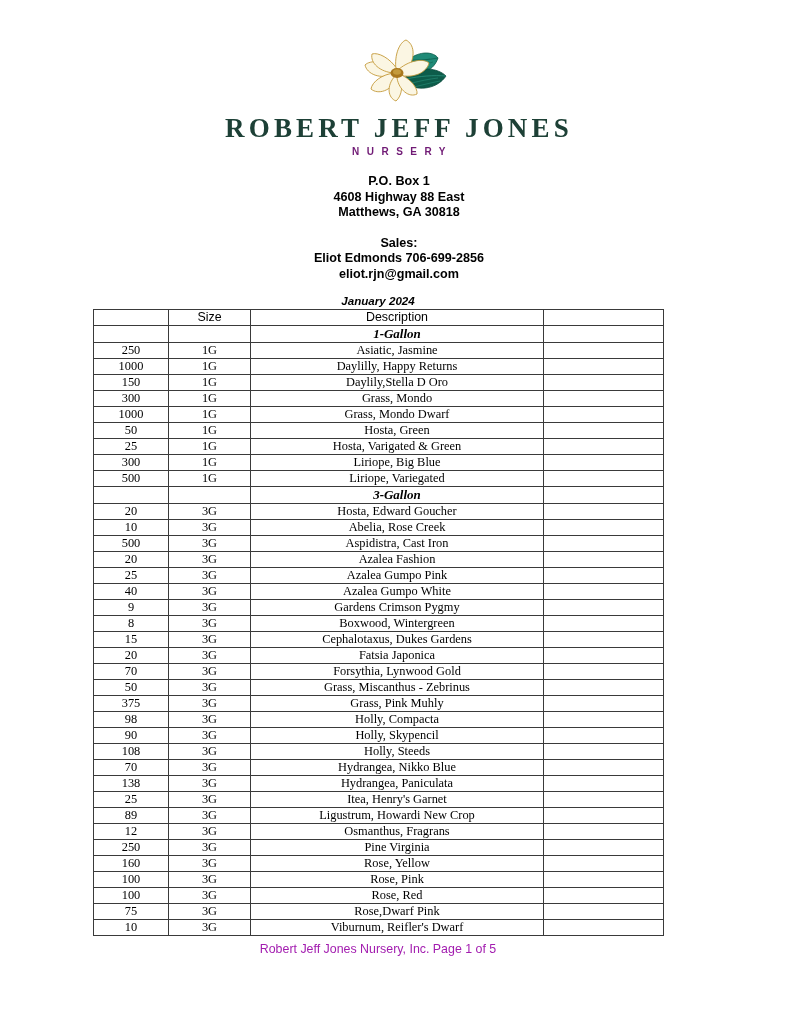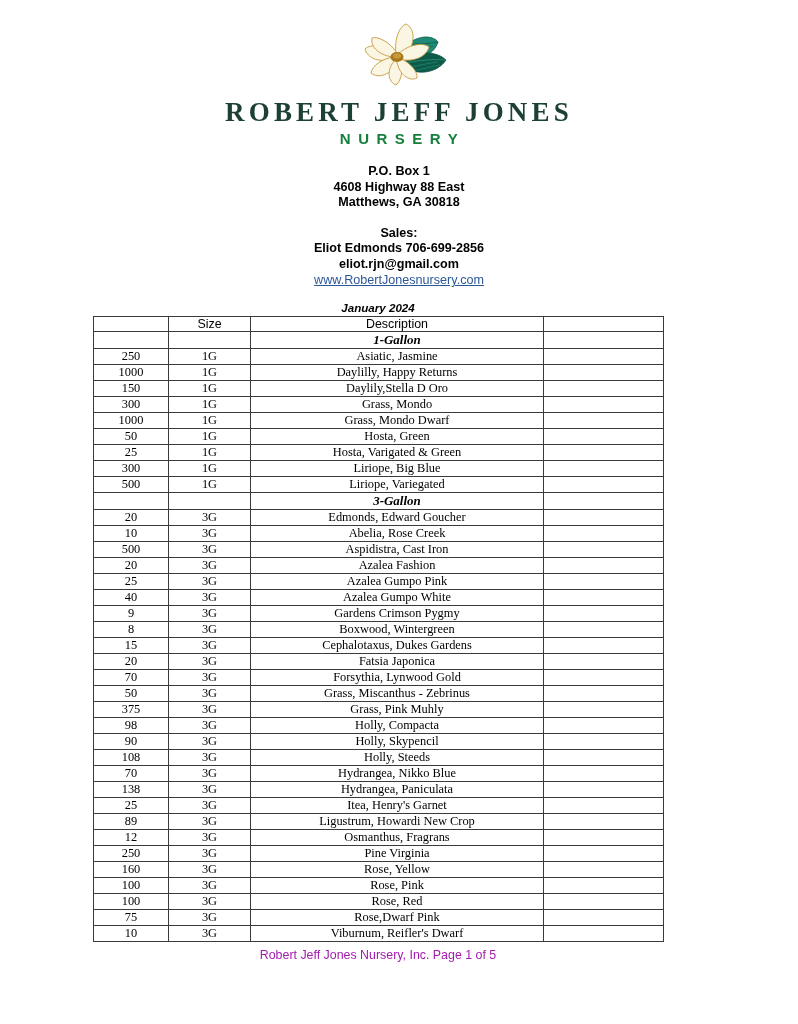--- a/index.html
+++ b/index.html
@@ -20,44 +20,44 @@
     width: 798px;
     height: 1024px;
     position: relative;
     box-sizing: border-box;
     background: #fff;
   }
 
   
   .letterhead {
     text-align: center;
-    padding-top: 20px;
+    padding-top: 36px;
   }
   .logo-mark {
     width: 130px;
     height: 72px;
     margin: 0 auto;
     display: block;
   }
   .brand-name {
     font-family: "Liberation Serif", serif;
     font-size: 27px;
     font-weight: 700;
     letter-spacing: 4.2px;
     color: #1d4036;
     margin-top: 6px;
     line-height: 1.05;
     white-space: nowrap;
   }
   .brand-sub {
     font-family: "Liberation Sans", sans-serif;
-    font-size: 15px;
+    font-size: 10px;
     font-weight: 700;
     letter-spacing: 7.5px;
-    color: #15803d;
+    color: #701a75;
     margin-top: 4px;
     padding-left: 7px;
   }
 
   .contact-block {
     font-family: "Liberation Sans", sans-serif;
     font-size: 12.6px;
     font-weight: 700;
     line-height: 15.5px;
     color: #000;
@@ -179,23 +179,20 @@
     <div class="brand-sub">NURSERY</div>
 
     <div class="contact-block">
       <div>P.O. Box 1</div>
       <div>4608 Highway 88 East</div>
       <div>Matthews, GA 30818</div>
       <div class="contact-gap"></div>
       <div>Sales:</div>
       <div>Eliot Edmonds 706-699-2856</div>
       <div>eliot.rjn@gmail.com</div>
-      <div>
-        <a class="weburl" href="#">www.RobertJonesnursery.com</a>
-      </div>
     </div>
   </div>
 
   <div class="sheet-title">January 2024</div>
 
   <table class="inventory">
     <colgroup>
       <col class="c-qty">
         <col class="c-size">
         <col class="c-desc">
@@ -272,21 +269,21 @@
         </tr>
         <tr class="section">
           <td></td>
           <td></td>
           <td>3-Gallon</td>
           <td></td>
         </tr>
         <tr>
           <td class="qty">20</td>
           <td class="size">3G</td>
-          <td class="desc">Edmonds, Edward Goucher</td>
+          <td class="desc">Hosta, Edward Goucher</td>
           <td class="blank"></td>
         </tr>
         <tr>
           <td class="qty">10</td>
           <td class="size">3G</td>
           <td class="desc">Abelia, Rose Creek</td>
           <td class="blank"></td>
         </tr>
         <tr>
           <td class="qty">500</td>

